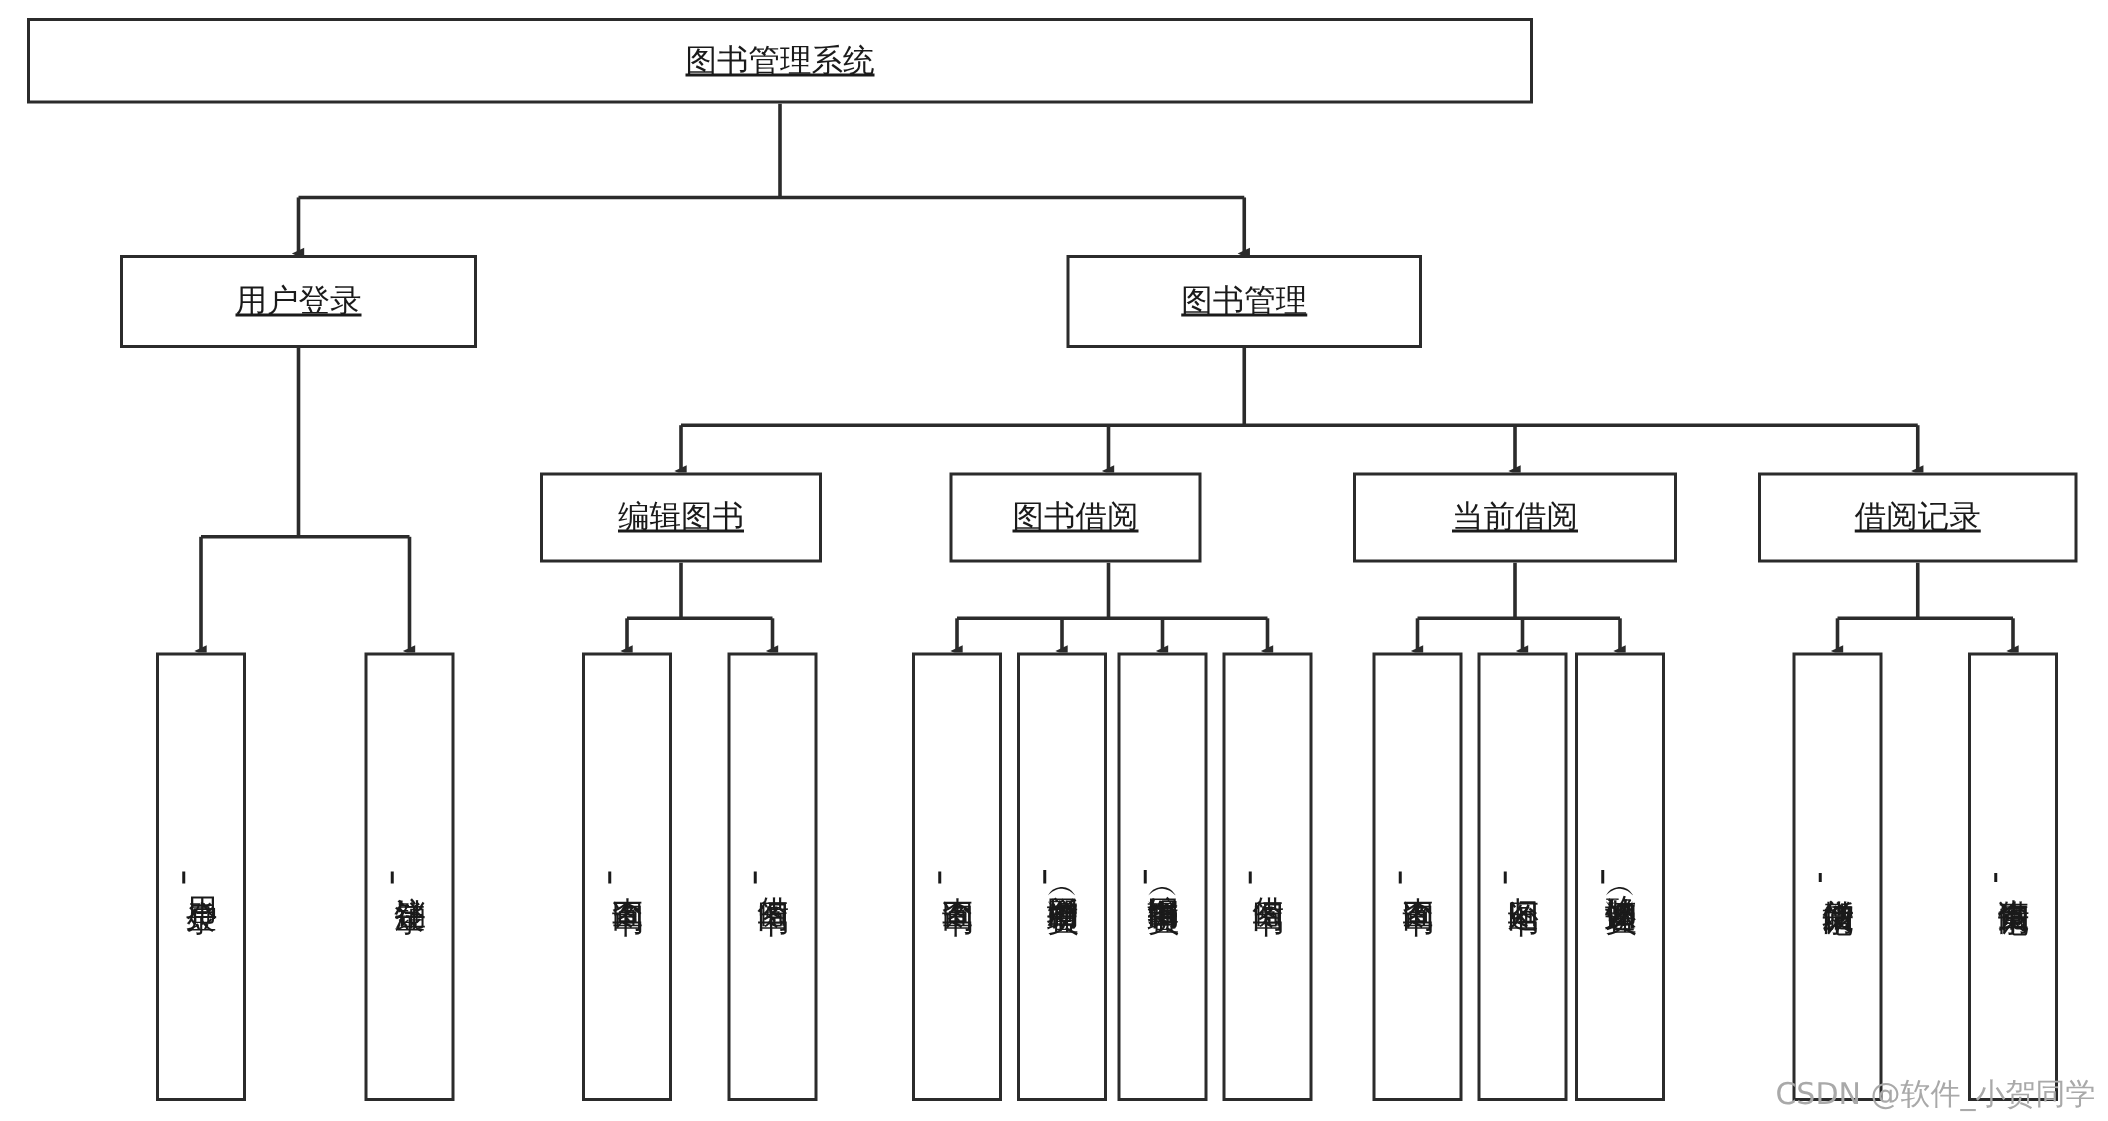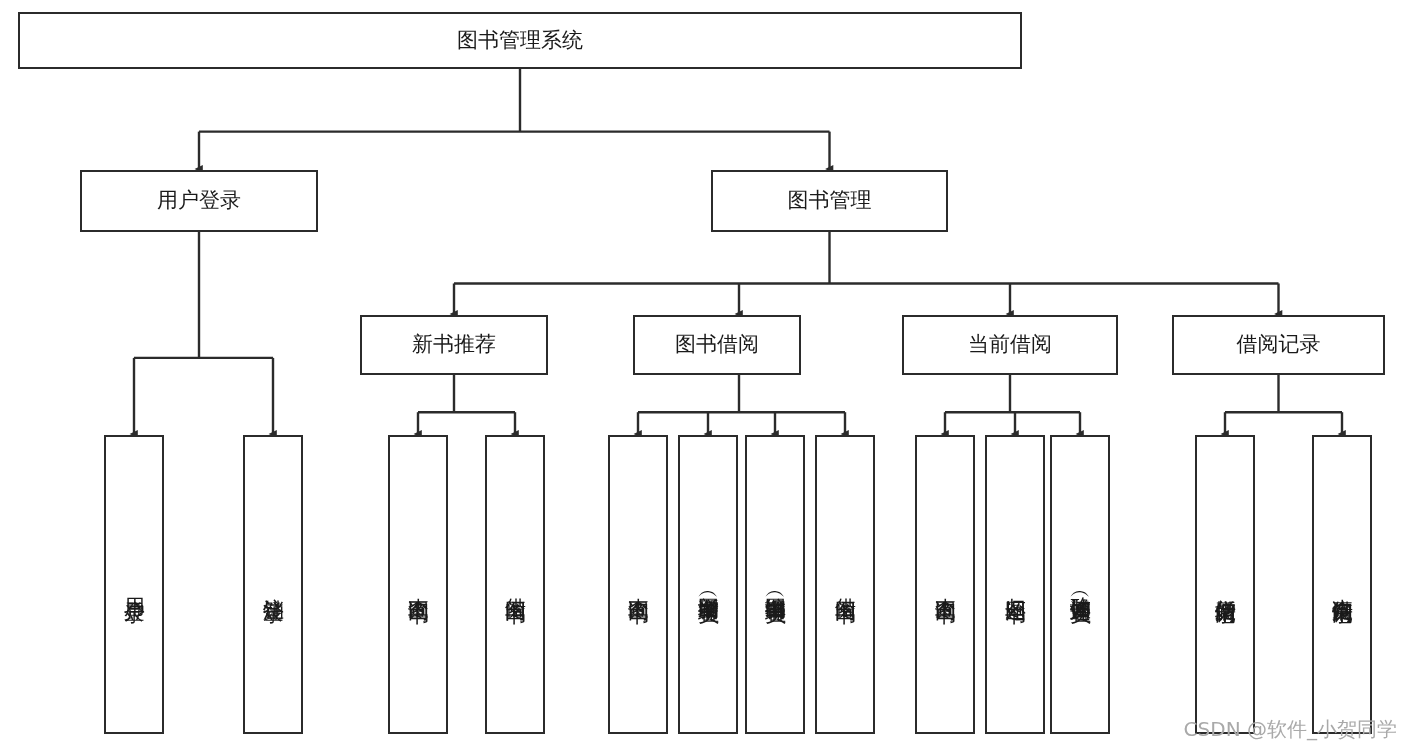--- a/index.html
+++ b/index.html
@@ -34,20 +34,21 @@
     display: flex;
     align-items: center;
     justify-content: center;
     overflow: hidden;
   }
   .node-label {
     color: #1a1a1a;
     text-align: center;
     line-height: 1.12;
     white-space: nowrap;
+    text-decoration: underline;
   }
   .node.horiz .node-label {
     font-size: 21px;
   }
   .node.vert {
     align-items: center;
     justify-content: center;
   }
   .node.vert .node-label {
     writing-mode: vertical-rl;
@@ -123,21 +124,21 @@
 
   <div class="node horiz" style="left: 80px; top: 170px; width: 238px; height: 62px;">
     <span class="node-label">用户登录</span>
   </div>
 
   <div class="node horiz" style="left: 711px; top: 170px; width: 237px; height: 62px;">
     <span class="node-label">图书管理</span>
   </div>
 
   <div class="node horiz" style="left: 360px; top: 315px; width: 188px; height: 60px;">
-    <span class="node-label">新书推荐</span>
+    <span class="node-label">编辑图书</span>
   </div>
 
   <div class="node horiz" style="left: 633px; top: 315px; width: 168px; height: 60px;">
     <span class="node-label">图书借阅</span>
   </div>
 
   <div class="node horiz" style="left: 1172px; top: 315px; width: 213px; height: 60px;">
     <span class="node-label">借阅记录</span>
   </div>
 

